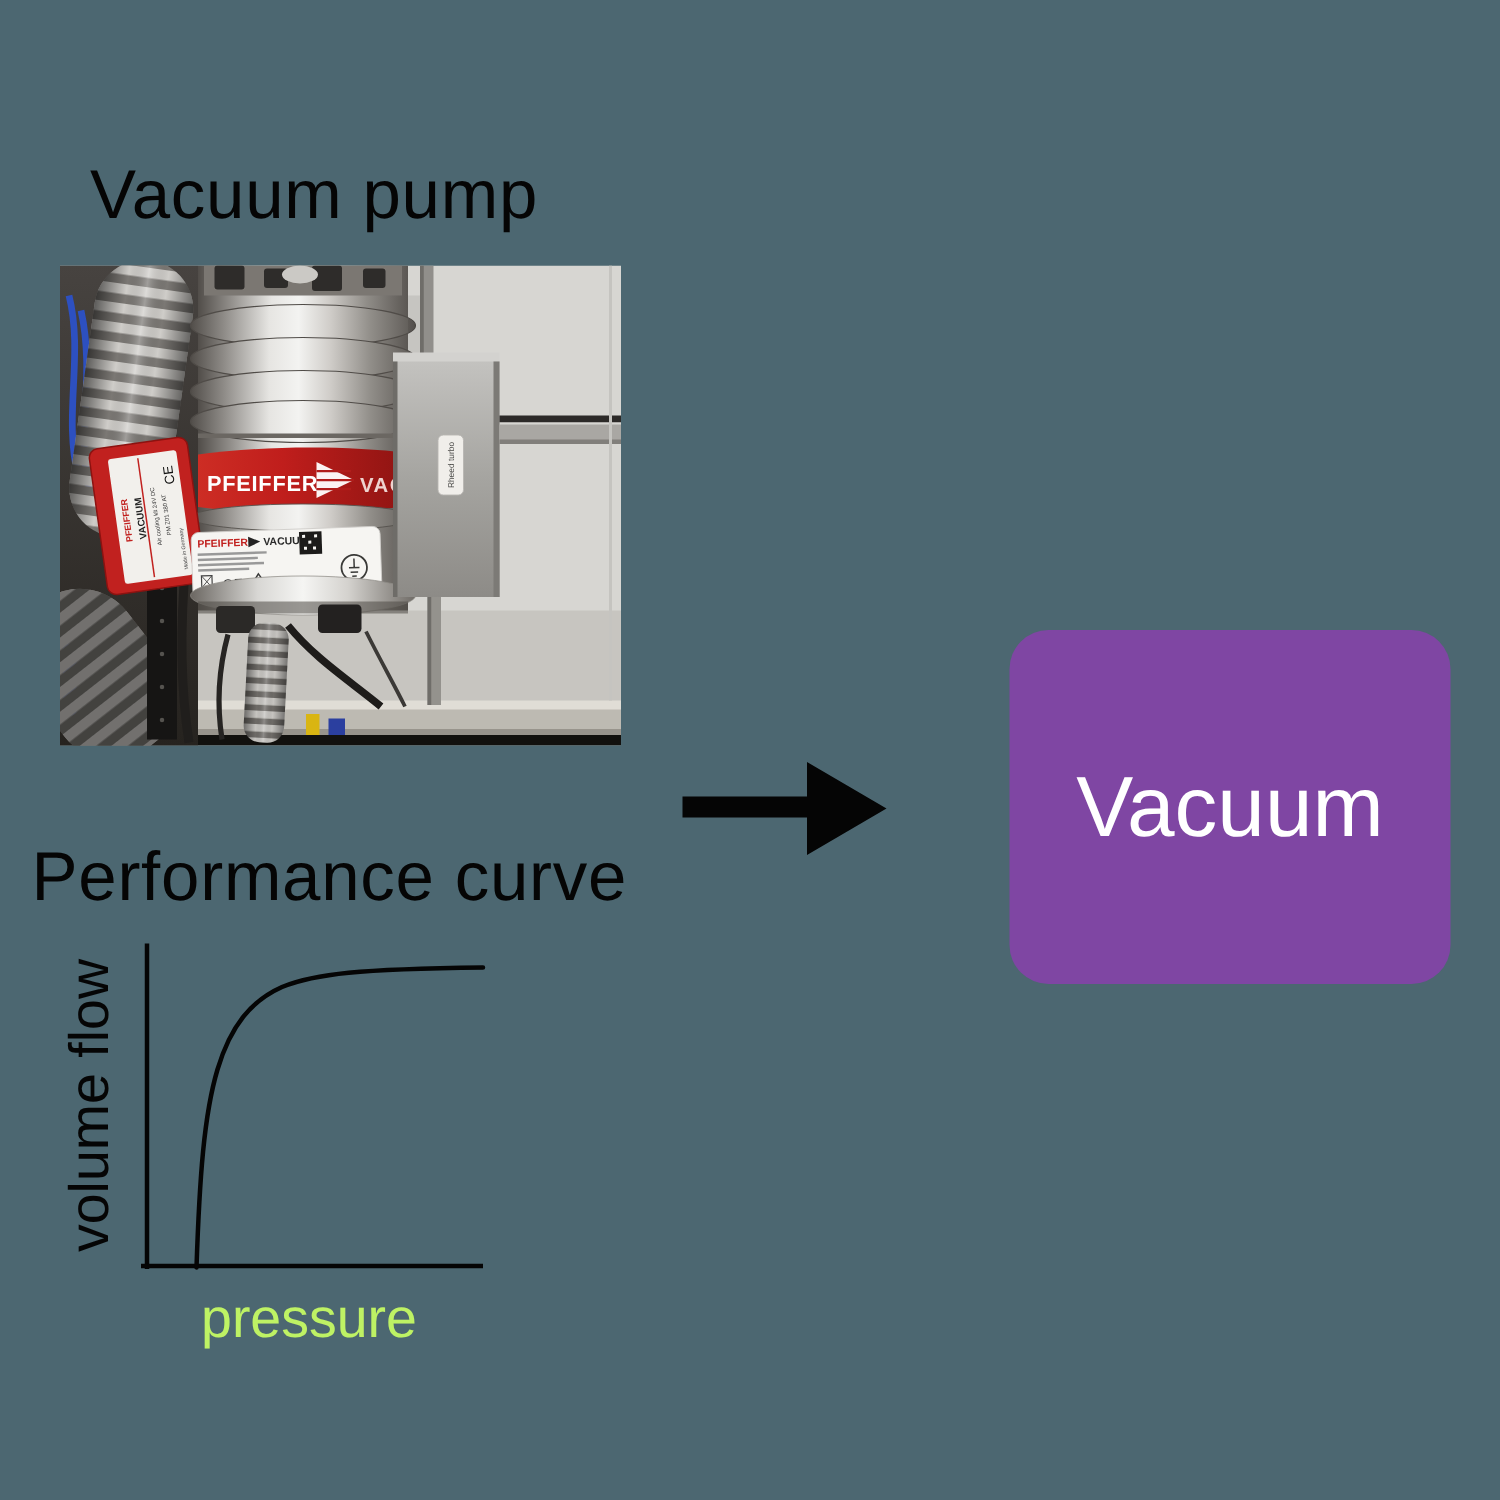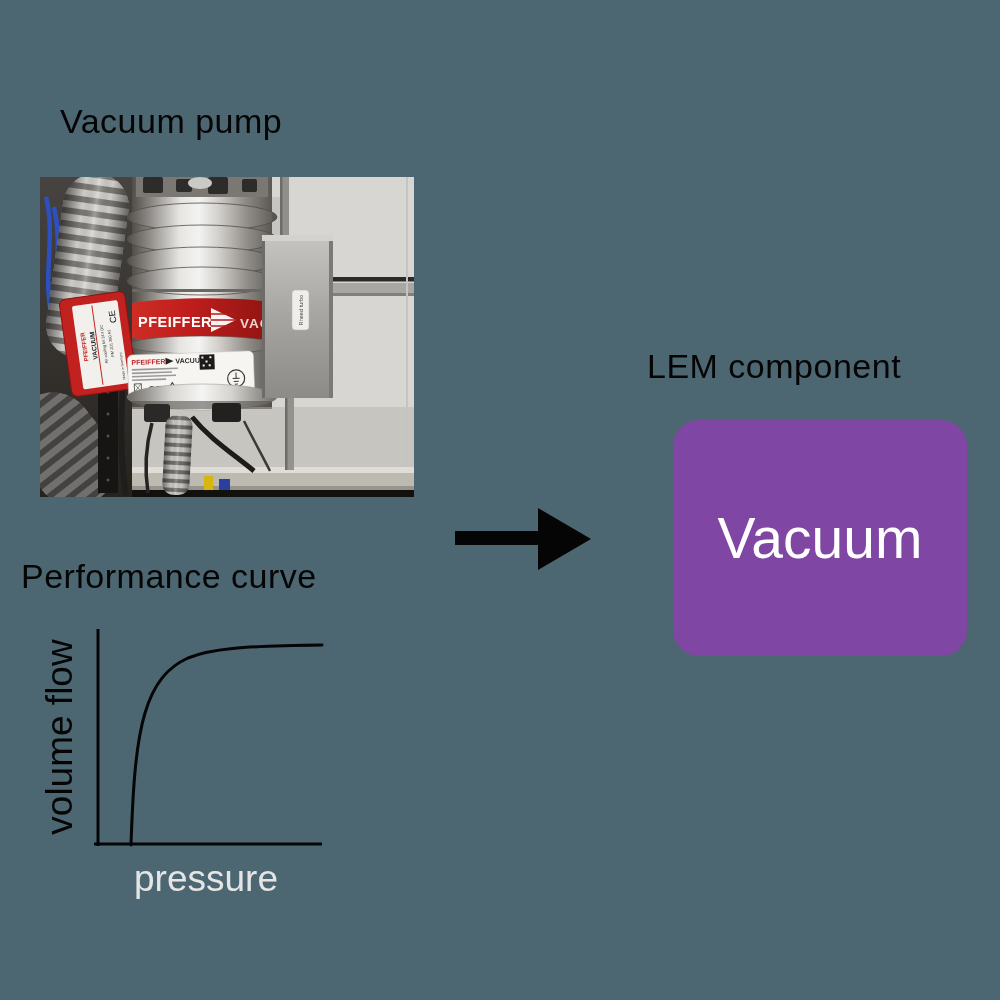--- a/index.html
+++ b/index.html
@@ -1,42 +1,41 @@
 <!DOCTYPE html>
 <html><head>
 <meta charset="utf-8">
 <style>
   html,body{margin:0;padding:0;background:#4c6771;}
   #canvas{position:relative;width:1000px;height:1000px;background:#4c6771;overflow:hidden;
           font-family:"Liberation Sans",sans-serif;}
-  .section-title{position:absolute;color:#050505;font-size:34px;letter-spacing:.5px;white-space:nowrap;}
+  .section-title{position:absolute;color:#050505;font-size:46px;letter-spacing:.5px;white-space:nowrap;}
   #title-vacuum{left:60px;top:102px;}
   #title-perf{left:21px;top:557px;}
   #title-lem{left:647px;top:347px;}
   #photo{position:absolute;left:40px;top:177px;width:374px;height:320px;}
   #perf-chart{position:absolute;left:90px;top:625px;width:240px;height:228px;}
   #ylabel-wrap{position:absolute;left:36px;top:628px;width:48px;height:218px;
                display:flex;align-items:center;justify-content:center;}
   #ylabel-wrap span{transform:rotate(-90deg);white-space:nowrap;font-size:37px;color:#050505;}
   #xlabel{position:absolute;left:121px;top:858px;width:170px;text-align:center;
-          font-size:37px;color:#e5e5e5;white-space:nowrap;}
+          font-size:37px;color:#bef264;white-space:nowrap;}
   #arrow-svg{position:absolute;left:450px;top:500px;width:145px;height:78px;}
   #lem-box{position:absolute;left:673px;top:420px;width:294px;height:236px;border-radius:26px;
            display:flex;flex-direction:column;align-items:center;justify-content:center;
            font-size:57px;line-height:62px;}
   text{font-family:"Liberation Sans",sans-serif;}
 </style>
 </head>
 <body>
 
 <div id="canvas" style="background: rgb(76, 103, 113);">
 
   <div class="section-title" id="title-vacuum">Vacuum pump</div>
   <div class="section-title" id="title-perf">Performance curve</div>
-  <div class="section-title" id="title-lem">LEM component</div>
 
   <svg id="photo" viewBox="0 0 374 320">
     <defs>
       <linearGradient id="gLeft" x1="0" y1="0" x2="0" y2="1">
         <stop offset="0" stop-color="#474340"></stop>
           <stop offset="1" stop-color="#26231f"></stop>
       </linearGradient>
       <linearGradient id="gMetal" x1="0" y1="0" x2="1" y2="0">
         <stop offset="0" stop-color="#514d49"></stop>
           <stop offset=".15" stop-color="#8f8c88"></stop>

